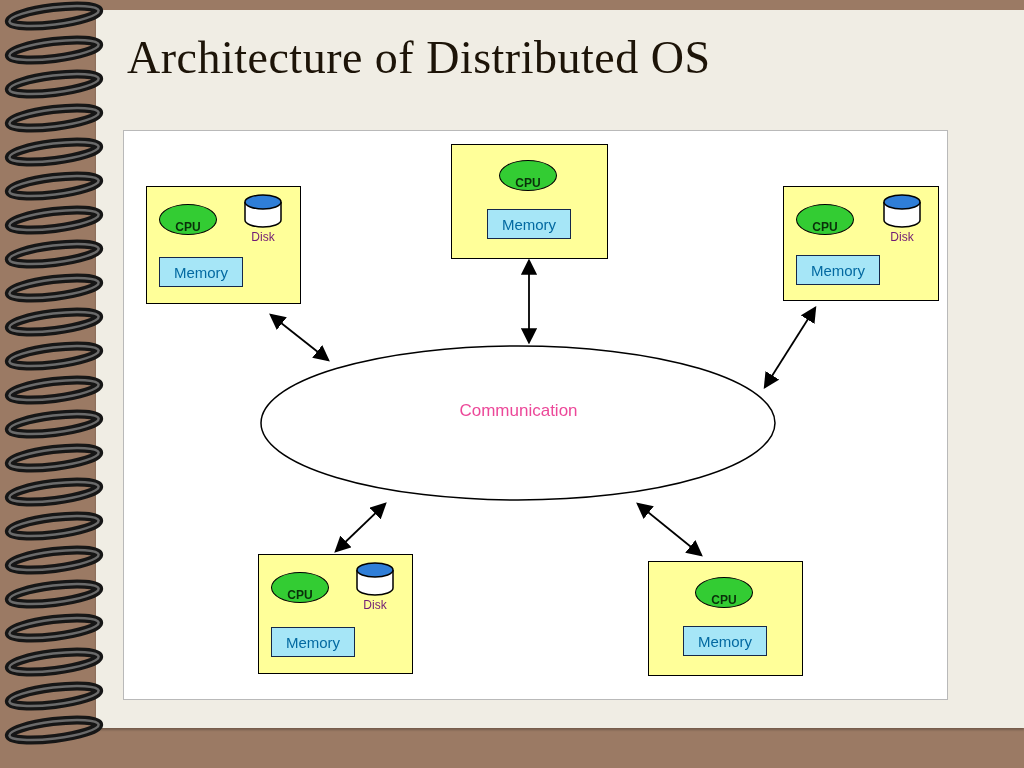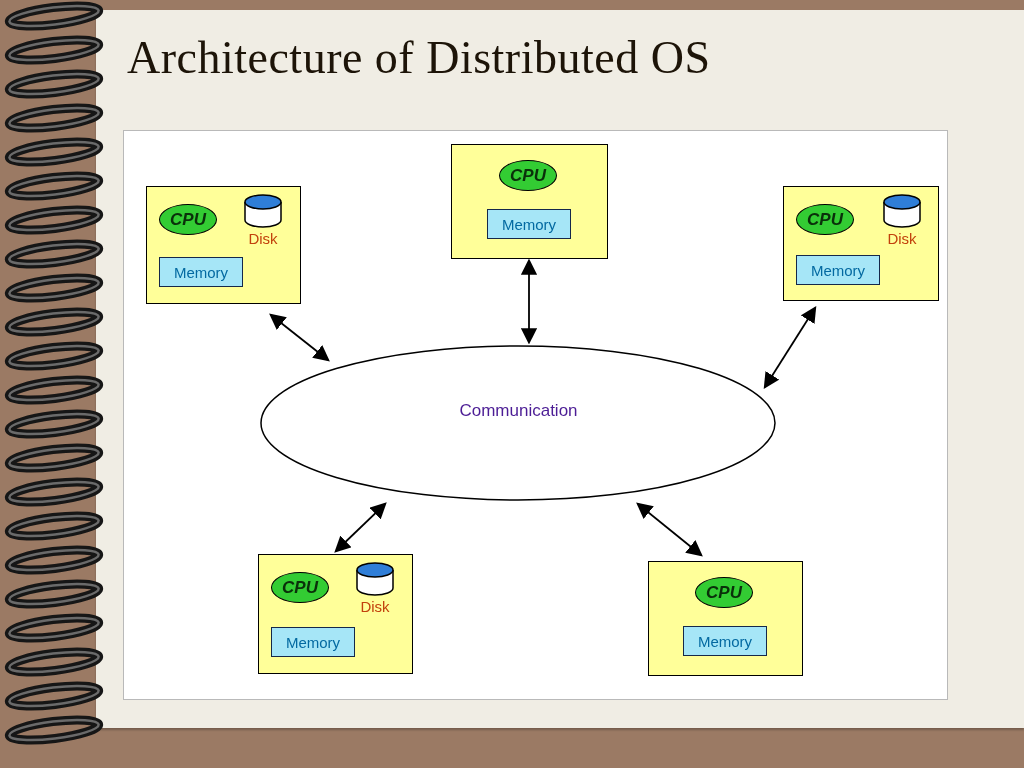--- a/index.html
+++ b/index.html
@@ -19,40 +19,40 @@
     font-size:46px;color:var(--title-color,#1d1408);
     letter-spacing:0.5px;white-space:nowrap;
   }
   .canvas{
     position:absolute;left:27px;top:120px;width:825px;height:570px;
     background:#ffffff;border:1px solid #b9b9b9;box-sizing:border-box;
   }
   .net-svg{position:absolute;left:0;top:0;width:825px;height:570px;}
   .net-label{
     position:absolute;left:272px;top:268px;width:245px;z-index:3;
-    text-align:center;font-size:17px;color:#4c1d95;line-height:1.45;
+    text-align:center;font-size:17px;color:#ec4899;line-height:1.45;
   }
   .node{
     position:absolute;background:var(--node-fill,#ffff99);
     border:1.5px solid #000;box-sizing:border-box;z-index:2;
   }
   .cpu{
     position:absolute;width:58px;height:31px;border-radius:50%;
     background:var(--cpu-fill,#33cc33);border:1.5px solid #000;
-    display:flex;align-items:center;justify-content:center;
-    font-size:17px;font-weight:bold;color:#0a300a;box-sizing:border-box;font-style:italic;
+    display:flex;align-items:flex-end;justify-content:center;
+    font-size:12px;font-weight:bold;color:#0a300a;box-sizing:border-box;
   }
   .mem{
     position:absolute;width:84px;height:30px;
     background:var(--memory-fill,#a6e6f7);border:1.5px solid #15284a;
     display:flex;align-items:center;justify-content:center;
     font-size:15px;color:#0369a1;box-sizing:border-box;
   }
   .disk{position:absolute;width:56px;text-align:center;}
-  .disk-label{display:block;font-size:15px;color:#c2410c;margin-top:-3px;}
+  .disk-label{display:block;font-size:12px;color:#701a75;margin-top:-3px;}
   .spiral{position:absolute;left:0;top:0;width:120px;height:768px;z-index:5;}
 </style>
 </head>
 <body>
 
 <div class="slide">
   <h1 class="slide-title">Architecture of Distributed OS</h1>
 
   <div class="canvas">
 

